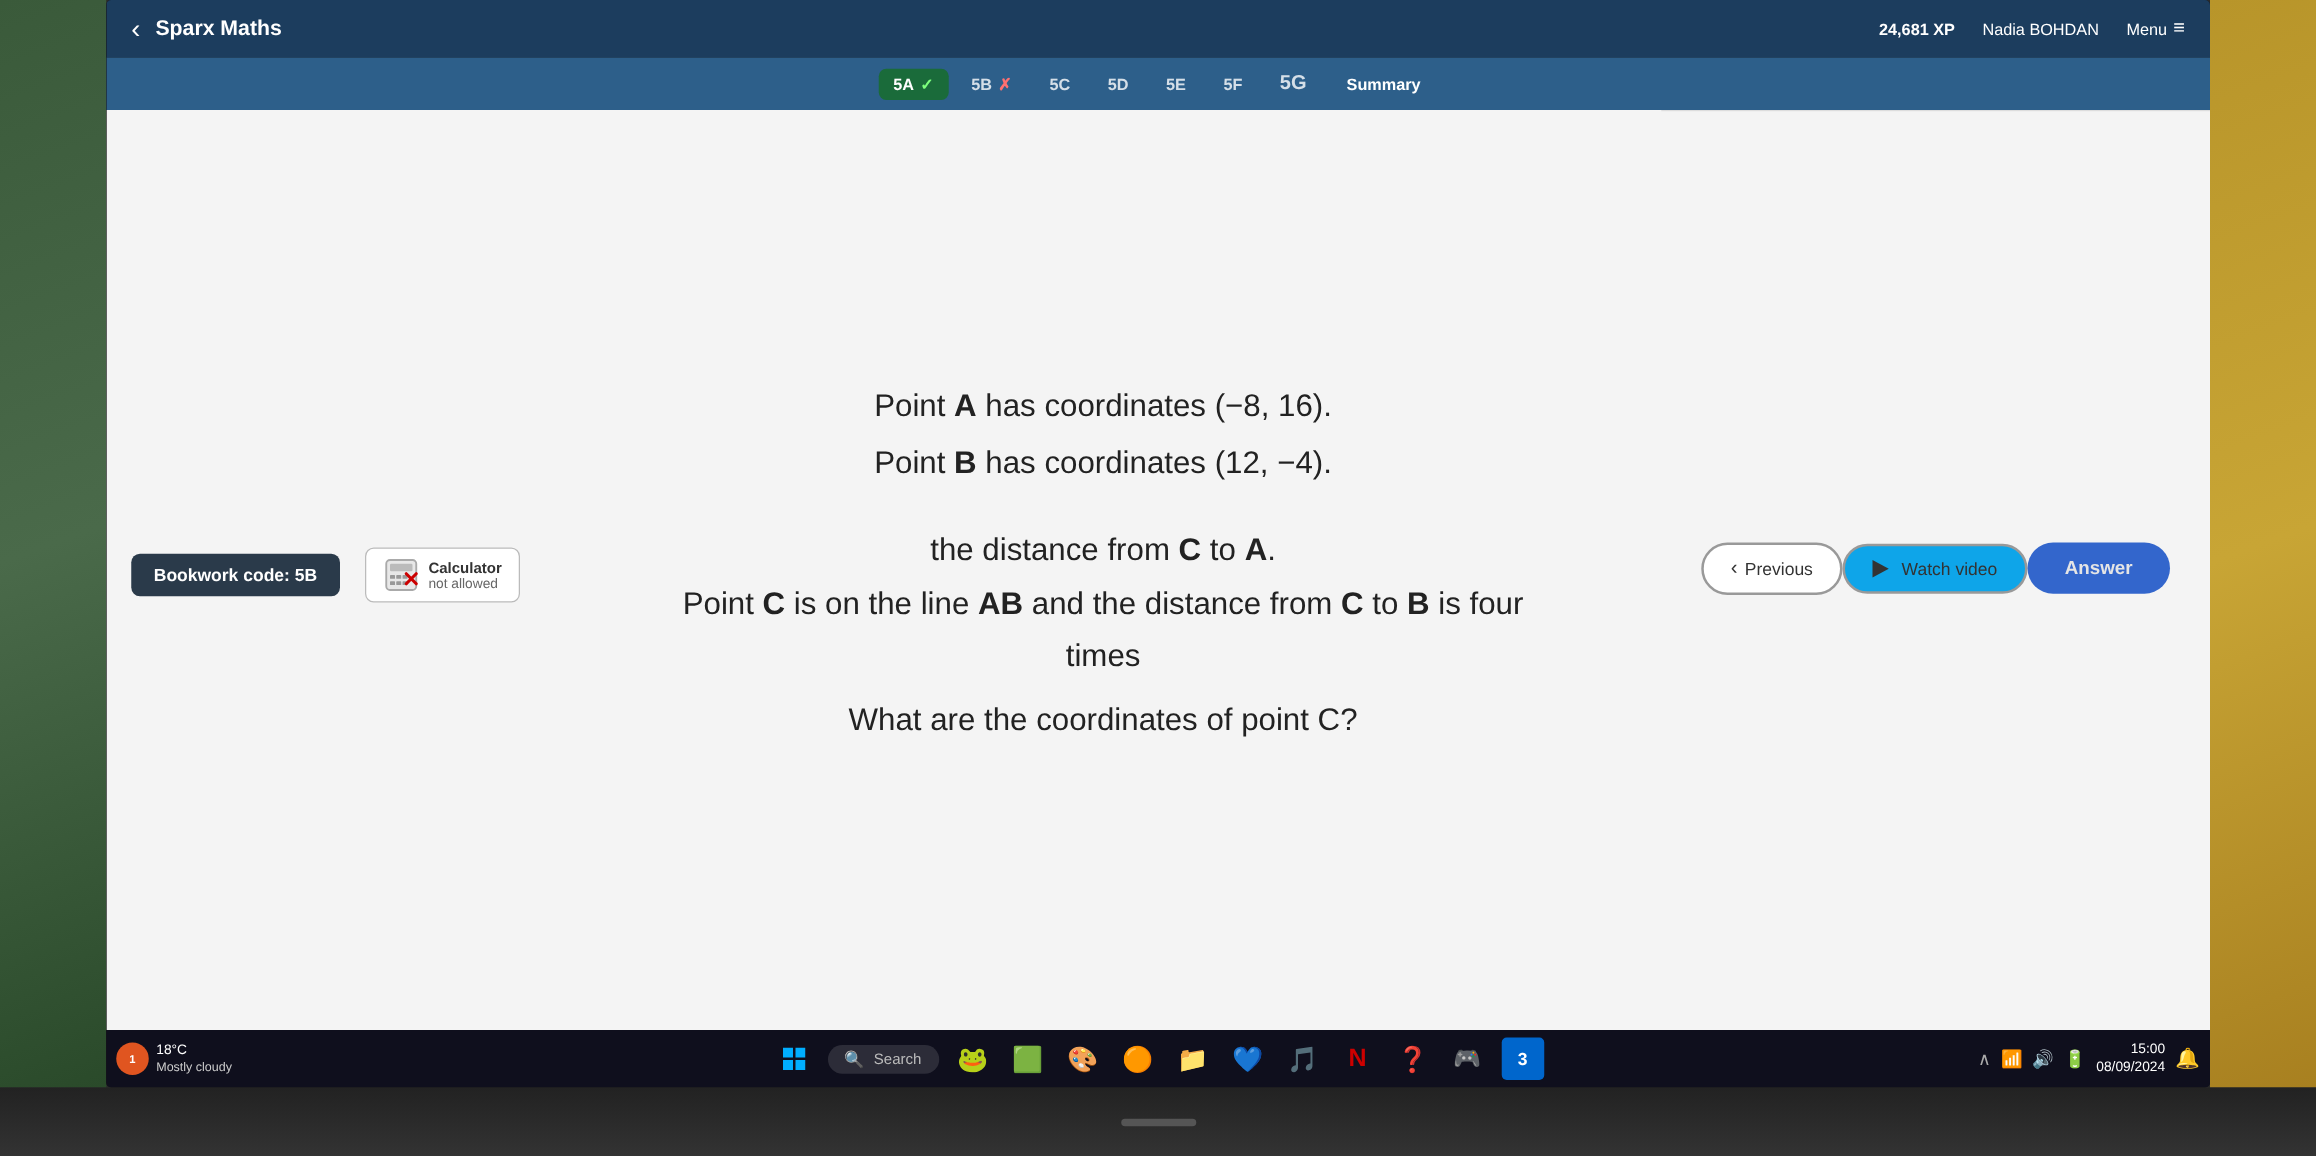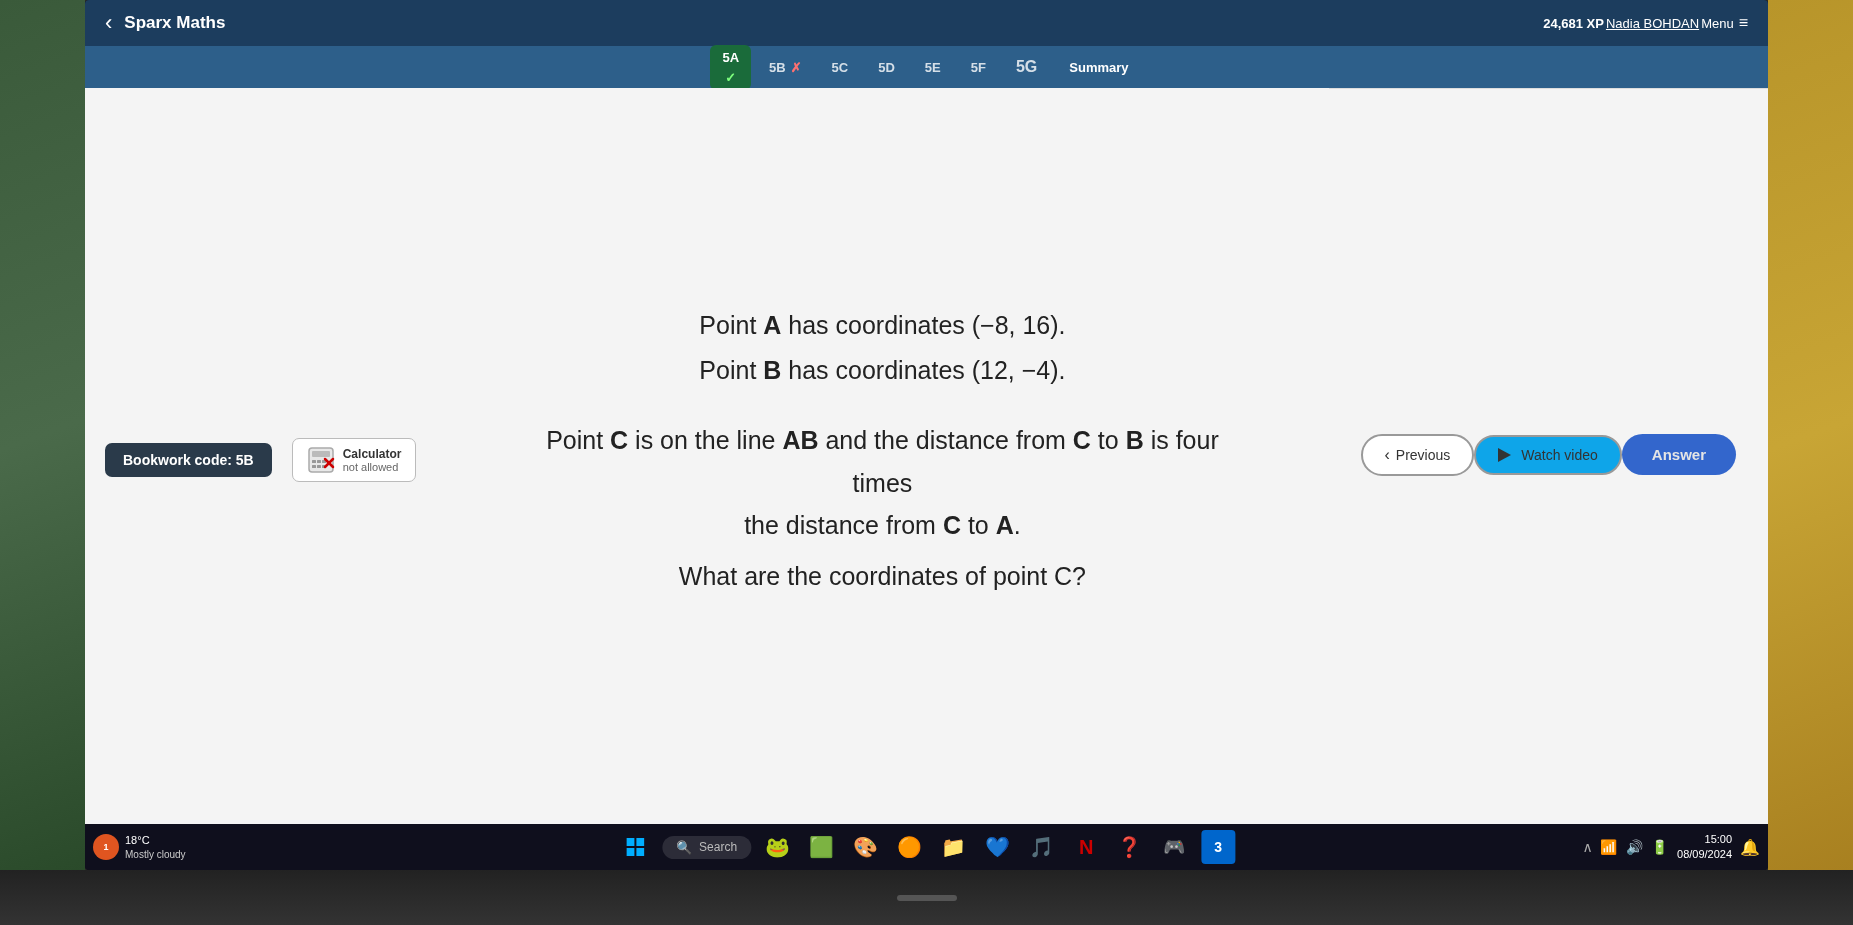--- a/index.html
+++ b/index.html
@@ -19,33 +19,33 @@
 <div style="position:absolute;left:0;top:0;width:85px;bottom:55px;background:linear-gradient(160deg,#3a5a3a,#4a6a4a,#2a4a2a);"></div>
 <div style="position:absolute;right:0;top:0;width:85px;bottom:55px;background:linear-gradient(160deg,#b8952a,#c8a535,#a88020);"></div>
 
 <div style="position:absolute;left:85px;right:85px;top:0;bottom:55px;background:#111;border-radius:4px;overflow:hidden;display:flex;flex-direction:column;">
 
   <div style="flex:1;display:flex;flex-direction:column;overflow:hidden;">
 
     <div style="background:#1c3d5e;display:flex;align-items:center;padding:0 20px;height:46px;">
       <span style="color:white;font-size:22px;font-weight:300;margin-right:12px;cursor:pointer;">‹</span>
       <span style="color:white;font-size:17px;font-weight:700;flex:1;">Sparx Maths</span>
-      <div style="display:flex;align-items:center;gap:2px;">
+      <div style="display:flex;align-items:center;gap:22px;">
         <span style="color:white;font-size:13px;font-weight:600;">24,681 XP</span>
-        <span style="color:white;font-size:13px;text-decoration:underline;">Nadia BOHDAN</span>
+        <span style="color:white;font-size:13px;">Nadia BOHDAN</span>
         <div style="display:flex;align-items:center;gap:5px;color:white;font-size:13px;cursor:pointer;">
           <span>Menu</span>
           <span style="font-size:16px;">≡</span>
         </div>
       </div>
     </div>
 
     <div style="background:#2d5f8a;display:flex;align-items:center;justify-content:center;padding:0 16px;height:42px;gap:6px;">
 
-      <div style="display:flex;align-items:center;background:#1a6b3a;padding:5px 12px;border-radius:6px;color:white;font-size:13px;font-weight:700;gap:5px;cursor:pointer;flex-direction:column;">
+      <div style="display:flex;align-items:center;background:#1a6b3a;padding:5px 12px;border-radius:6px;color:white;font-size:13px;font-weight:700;gap:5px;cursor:pointer;">
         <span>5A</span>
         <span style="color:#7dff7d;">✓</span>
       </div>
 
       <div style="display:flex;align-items:center;padding:5px 12px;border-radius:6px;color:rgba(255,255,255,0.8);font-size:13px;font-weight:700;gap:5px;cursor:pointer;">
         <span>5B</span>
         <span style="color:#ff7070;">✗</span>
       </div>
       <div style="padding:5px 12px;border-radius:6px;color:rgba(255,255,255,0.8);font-size:13px;font-weight:700;cursor:pointer;">5C</div>
       <div style="padding:5px 12px;border-radius:6px;color:rgba(255,255,255,0.8);font-size:13px;font-weight:700;cursor:pointer;">5D</div>
@@ -88,24 +88,24 @@
             <div style="margin-bottom:4px;">
               Point <strong>A</strong> has coordinates (−8, 16).
             </div>
             <div>
               Point <strong>B</strong> has coordinates (12, −4).
             </div>
           </div>
 
           <div style="font-size:25px;color:#222;line-height:1.7;text-align:center;max-width:900px;">
             <div>
-              Point <strong>C</strong> is on the line <strong>AB</strong> and the distance from <strong>C</strong> to <strong>B</strong> is four times
+              the distance from <strong>C</strong> to <strong>A</strong>.
             </div>
             <div>
-              the distance from <strong>C</strong> to <strong>A</strong>.
+              Point <strong>C</strong> is on the line <strong>AB</strong> and the distance from <strong>C</strong> to <strong>B</strong> is four times
             </div>
             <div style="margin-top:8px;">
               What are the coordinates of point C?
             </div>
           </div>
         </div>
 
         <div style="display:flex;align-items:center;justify-content:space-between;padding:14px 32px 18px;background:#f4f4f4;border-top:1px solid #ddd;">
 
           <button style="background:white;border:2px solid #999;border-radius:22px;padding:10px 22px;font-size:14px;color:#333;cursor:pointer;display:flex;align-items:center;gap:6px;">

